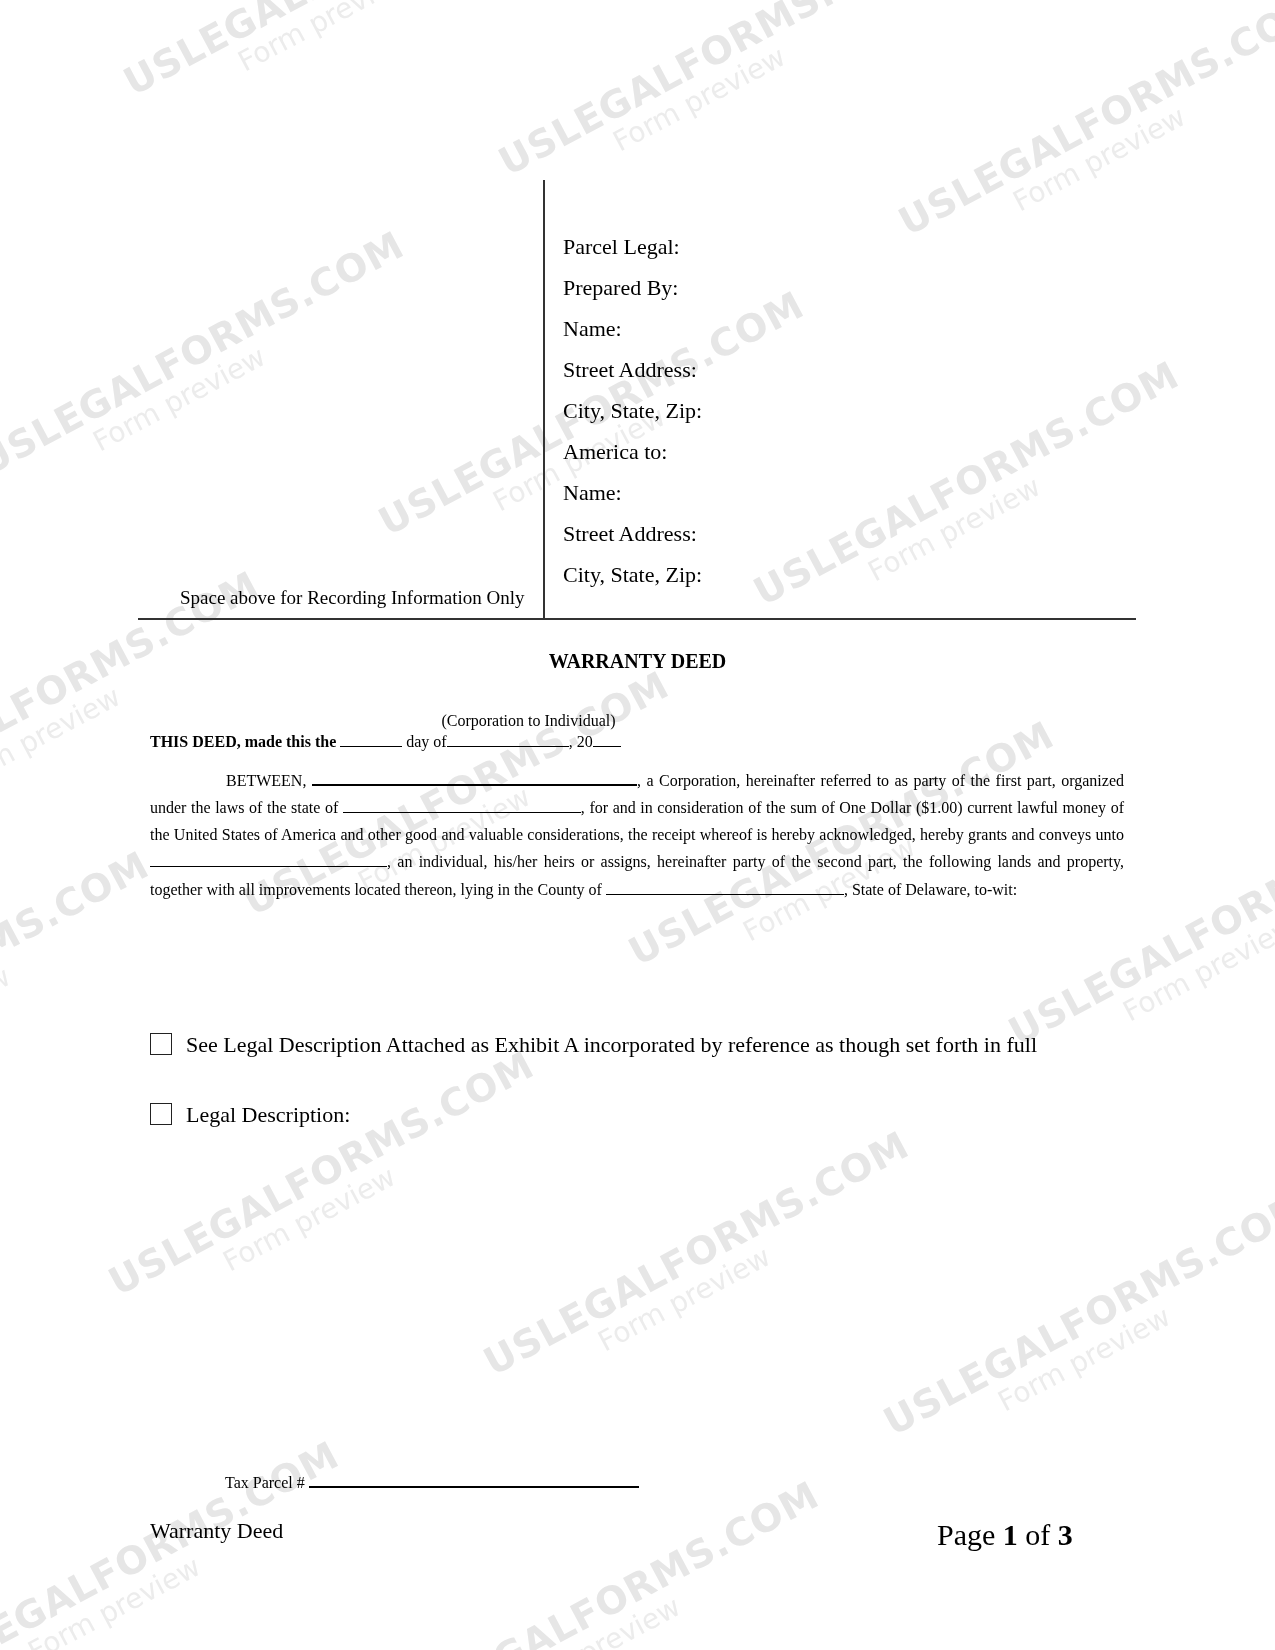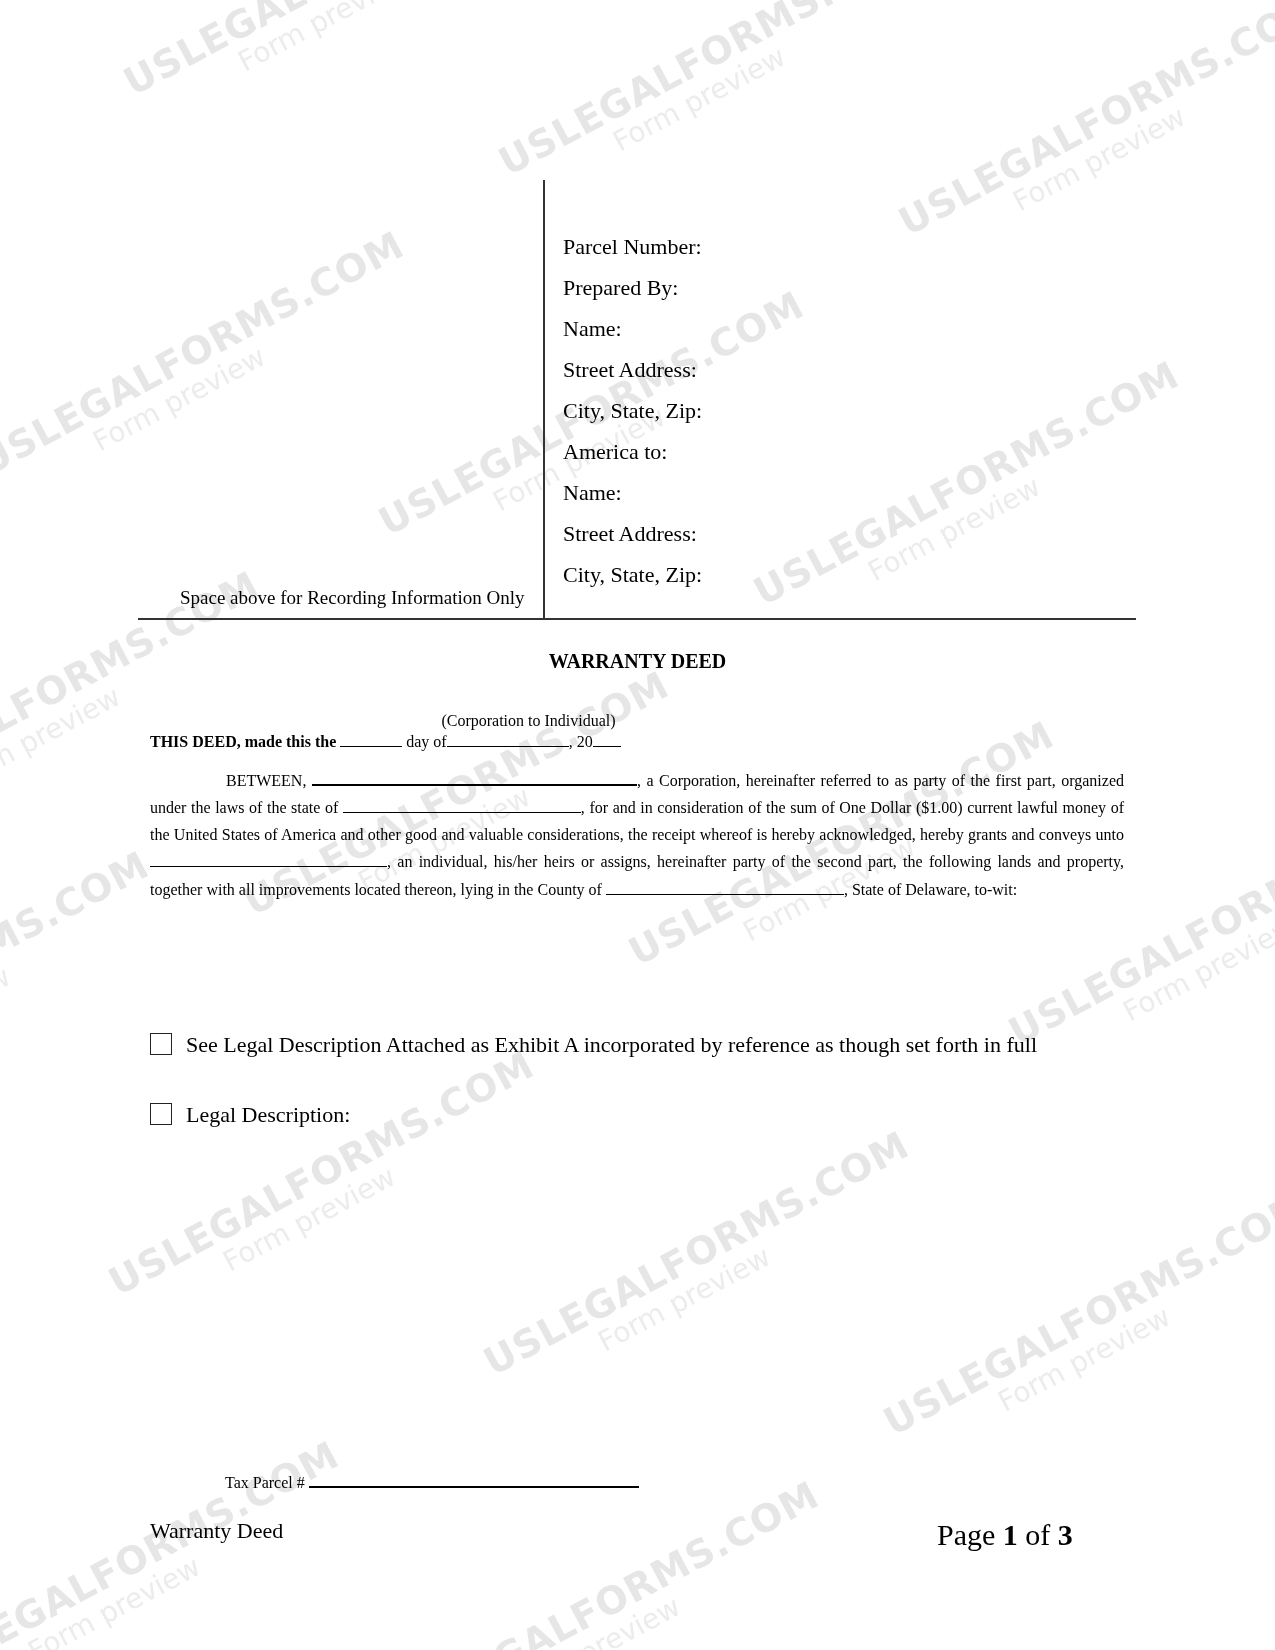--- a/index.html
+++ b/index.html
@@ -113,21 +113,21 @@
     </div>
   <div class="wm" style="left:420px;top:1690px;">
       <span class="brand">USLEGALFORMS.COM</span>
       <span class="sub">Form preview</span>
     </div>
 
   <div class="content">
 
     <div class="vline"></div>
     <div class="rec-fields">
-      <div>Parcel Number:</div>
+      <div>Parcel Legal:</div>
       <div>Prepared By:</div>
       <div>Name:</div>
       <div>Street Address:</div>
       <div>City, State, Zip:</div>
       <div>America to:</div>
       <div>Name:</div>
       <div>Street Address:</div>
       <div>City, State, Zip:</div>
     </div>
     <div class="space-note">Space above for Recording Information Only</div>

